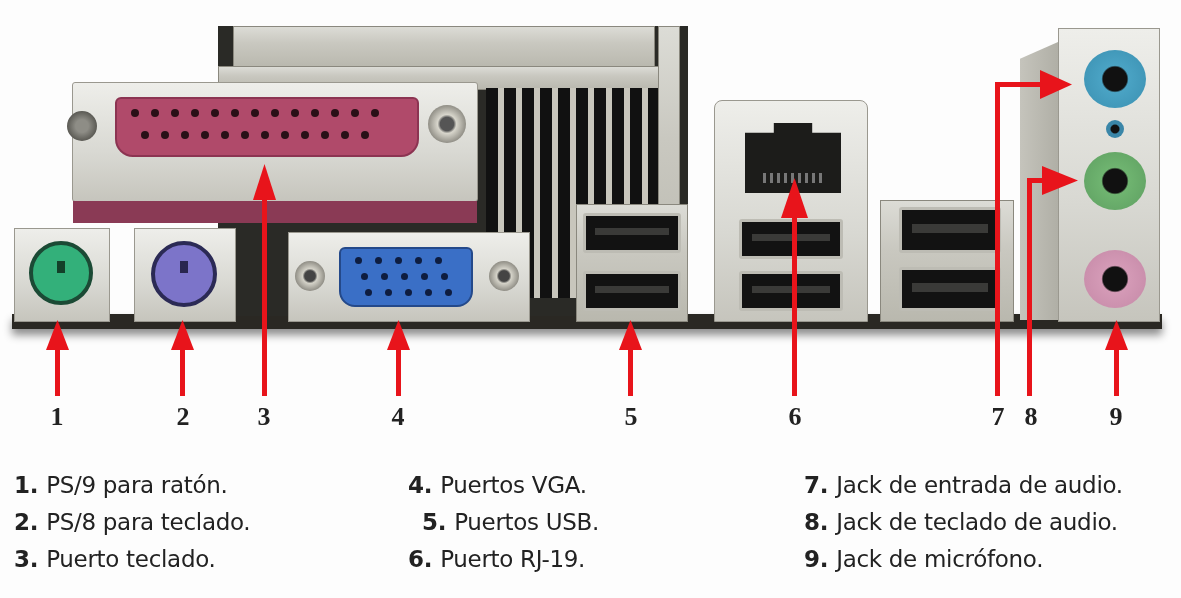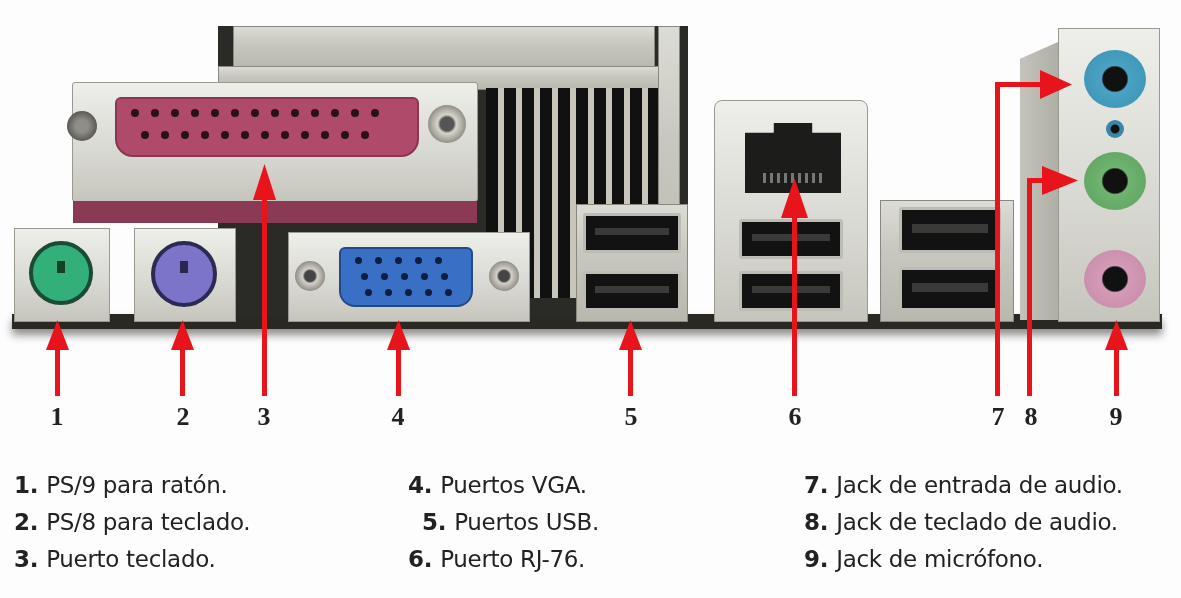--- a/index.html
+++ b/index.html
@@ -184,18 +184,18 @@
   <span class="num-label" style="left:1116px;top:402px;">9</span>
 </div>
 
 <div>
   <div class="legend-item" style="left:14px;top:472px;"><b>1.</b><span>PS/9 para ratón.</span></div>
   <div class="legend-item" style="left:14px;top:509px;"><b>2.</b><span>PS/8 para teclado.</span></div>
   <div class="legend-item" style="left:14px;top:546px;"><b>3.</b><span>Puerto teclado.</span></div>
 
   <div class="legend-item" style="left:408px;top:472px;"><b>4.</b><span>Puertos VGA.</span></div>
   <div class="legend-item" style="left:422px;top:509px;"><b>5.</b><span>Puertos USB.</span></div>
-  <div class="legend-item" style="left:408px;top:546px;"><b>6.</b><span>Puerto RJ-76.</span></div>
+  <div class="legend-item" style="left:408px;top:546px;"><b>6.</b><span>Puerto RJ-19.</span></div>
 
   <div class="legend-item" style="left:804px;top:472px;"><b>7.</b><span>Jack de entrada de audio.</span></div>
   <div class="legend-item" style="left:804px;top:509px;"><b>8.</b><span>Jack de teclado de audio.</span></div>
   <div class="legend-item" style="left:804px;top:546px;text-align:center;"><b>9.</b><span>Jack de micrófono.</span></div>
 </div>
 
 </body></html>

